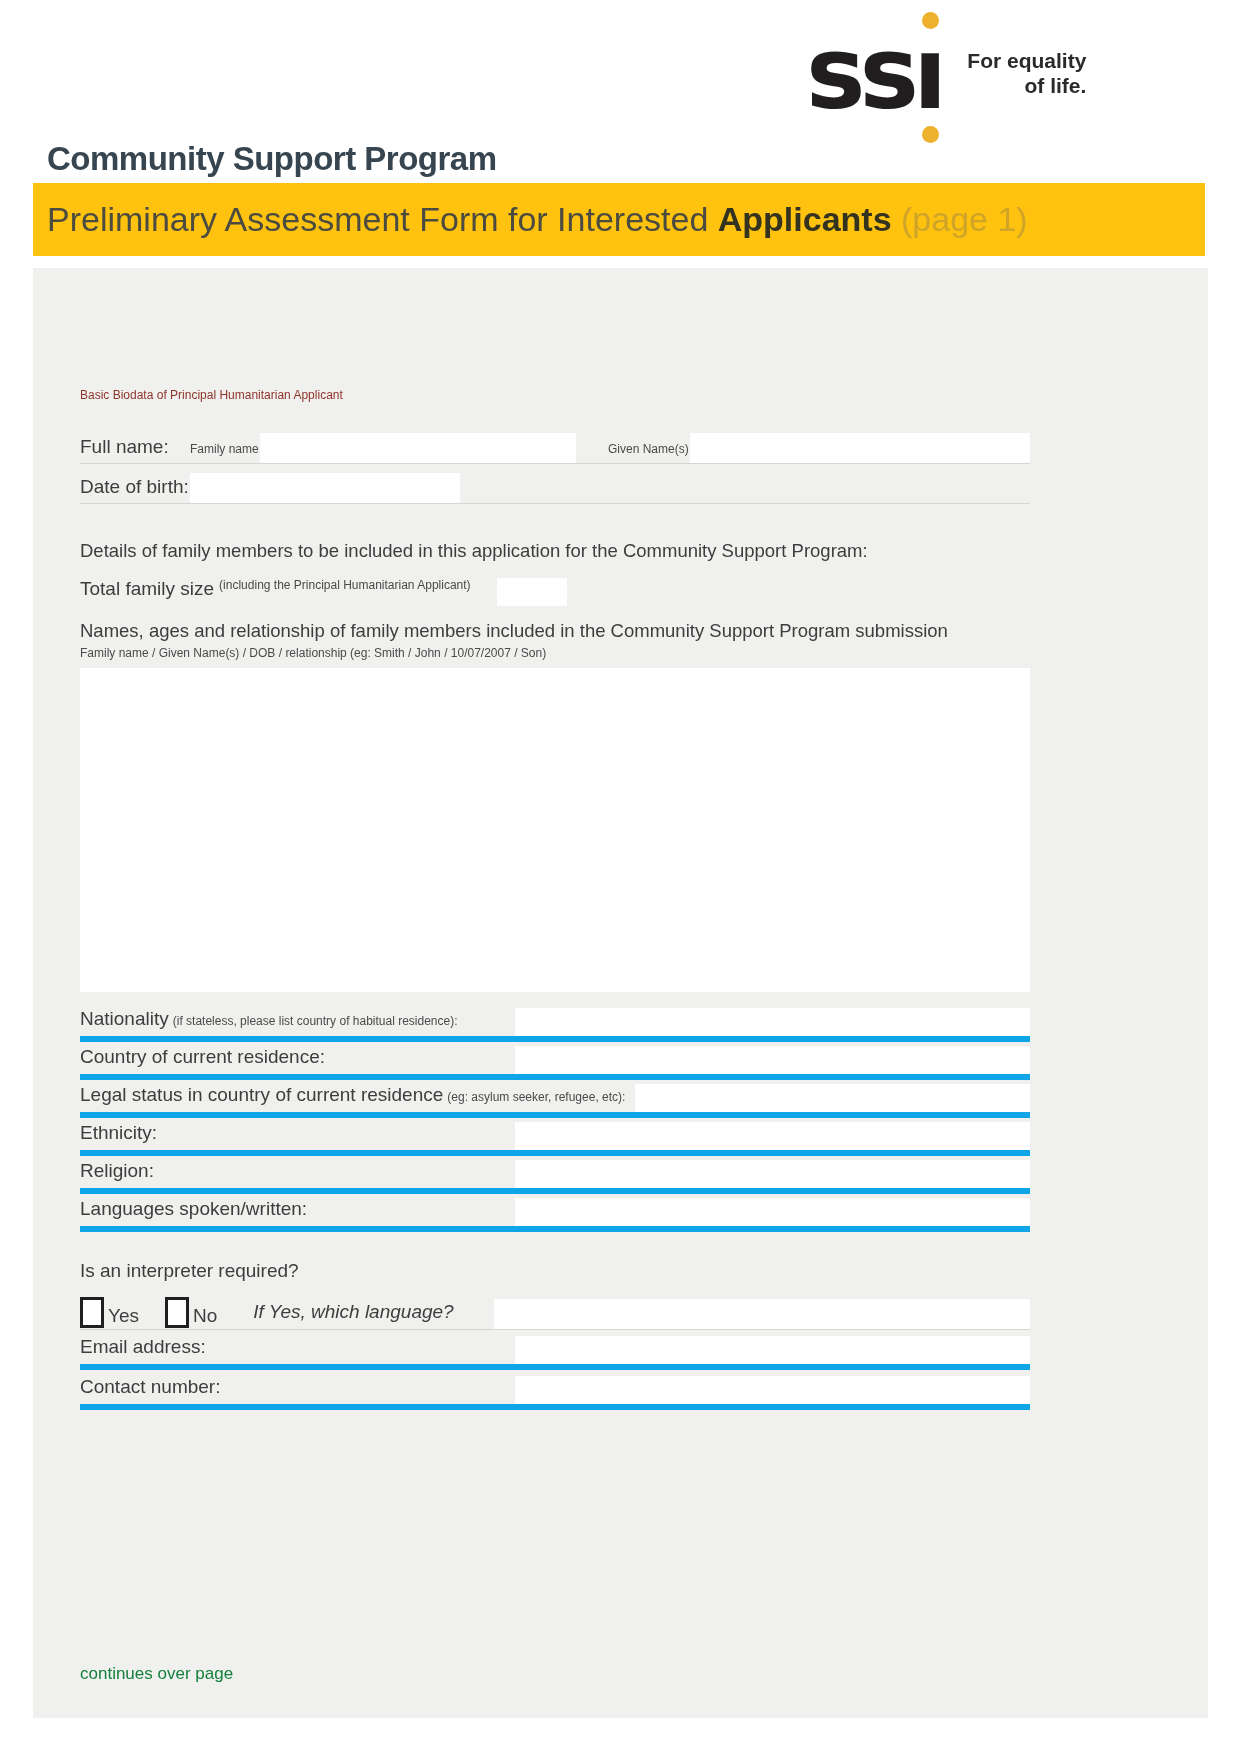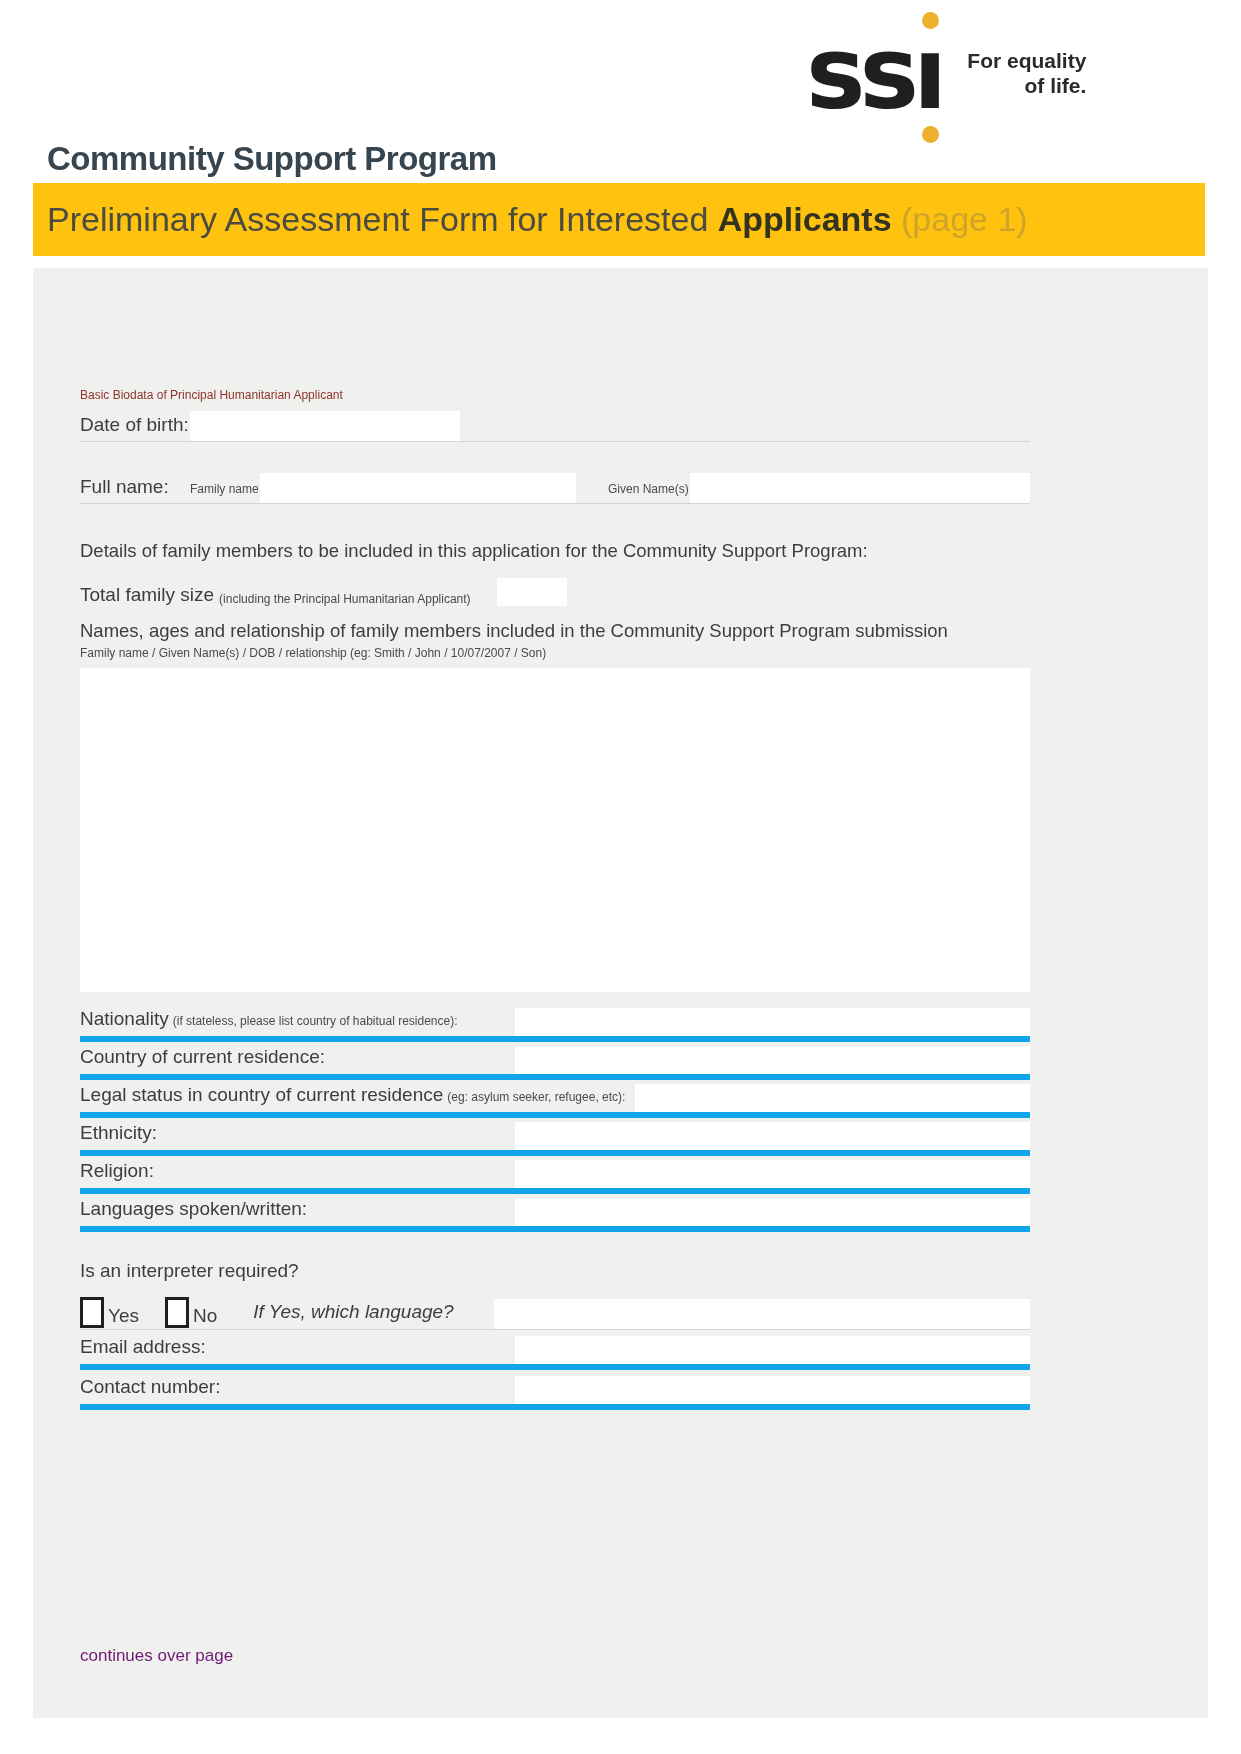--- a/index.html
+++ b/index.html
@@ -44,21 +44,21 @@
   .fullname-row .sub1 { width:70px; padding-bottom:7px; }
   .fullname-row .box1 { width:316px; height:30px; }
   .fullname-row .sub2 { width:82px; margin-left:32px; padding-bottom:7px; }
   .fullname-row .box2 { flex:1; height:30px; }
   .dob-row { height:40px; }
   .dob-row .lbl-main { width:110px; padding-bottom:5px; }
   .dob-row .box1 { width:270px; height:30px; }
 
   .details-intro { margin-top:36px; font-size:18.5px; color:#3d3d3d; }
 
-  .famsize-row { margin-top:16px; display:flex; align-items:flex-end; }
+  .famsize-row { margin-top:16px; display:flex; align-items:flex-start; }
   .famsize-row .note { margin-left:5px; }
   .famsize-row .whitebox { width:70px; margin-left:26px; }
 
   .names-heading { margin-top:14px; font-size:18.5px; color:#3d3d3d; }
   .names-hint { margin-top:4px; font-size:12px; color:#4a4a4a; }
   .bigbox { margin-top:8px; display:block; width:100%; height:324px; background:#fff;
             border:none; outline:none; resize:none; font-size:16px; color:#333; padding:6px; }
 
   .rows-section { margin-top:12px; }
   .frow { display:flex; align-items:flex-end; border-bottom:6px solid #0ea5e9; height:38px; }
@@ -72,21 +72,21 @@
   .cb-lbl { font-size:19px; color:#3d3d3d; padding:0 0 2px 4px; }
   .cb-lbl.no { padding-right:0; }
   .interp-row .gap { width:26px; }
   .ifyes { font-size:19px; color:#3d3d3d; padding:0 40px 6px 36px; white-space:nowrap;font-style:italic; }
   .interp-row .whitebox { flex:1; height:30px; }
 
   .email-row, .contact-row { height:40px; }
   .email-row .lblwrap, .contact-row .lblwrap { min-width:435px; padding:0 10px 6px 0; }
   .email-row .whitebox, .contact-row .whitebox { flex:1; }
 
-  .footer-note { position:absolute; left:47px; bottom:52px; font-size:17px; color:#701a75; }
+  .footer-note { position:absolute; left:47px; bottom:34px; font-size:17px; color:#15803d; }
 </style>
 </head>
 <body>
 
 <div class="page">
 
   <div class="logo">
     <div class="logo-mark">
       <span>ssı</span>
       <span class="logo-dot dot-top"></span>
@@ -101,31 +101,31 @@
   <div class="h1">Community Support Program</div>
 
   <div class="banner">
     <span class="reg">Preliminary Assessment Form for Interested </span><span class="bold">Applicants</span><span class="page-num"> (page 1)</span>
   </div>
 
   <div class="panel">
 
     <div class="section-heading">Basic Biodata of Principal Humanitarian Applicant</div>
 
-    <div class="row-line dob-row">
-      <span class="lbl-main">Date of birth:</span>
-      <input class="whitebox box1" type="text" style="">
-    </div>
-
     <div class="row-line fullname-row">
       <span class="lbl-main">Full name:</span>
       <span class="lbl-small sub1">Family name</span>
       <input class="whitebox box1" type="text" style="">
       <span class="lbl-small sub2">Given Name(s)</span>
       <input class="whitebox box2" type="text" style="">
+    </div>
+
+    <div class="row-line dob-row">
+      <span class="lbl-main">Date of birth:</span>
+      <input class="whitebox box1" type="text" style="">
     </div>
 
     <div class="details-intro">Details of family members to be included in this application for the Community Support Program:</div>
 
     <div class="famsize-row">
       <span class="lbl-main">Total family size</span>
       <span class="lbl-small note">(including the Principal Humanitarian Applicant)</span>
       <input class="whitebox" type="text" style="">
     </div>
 

